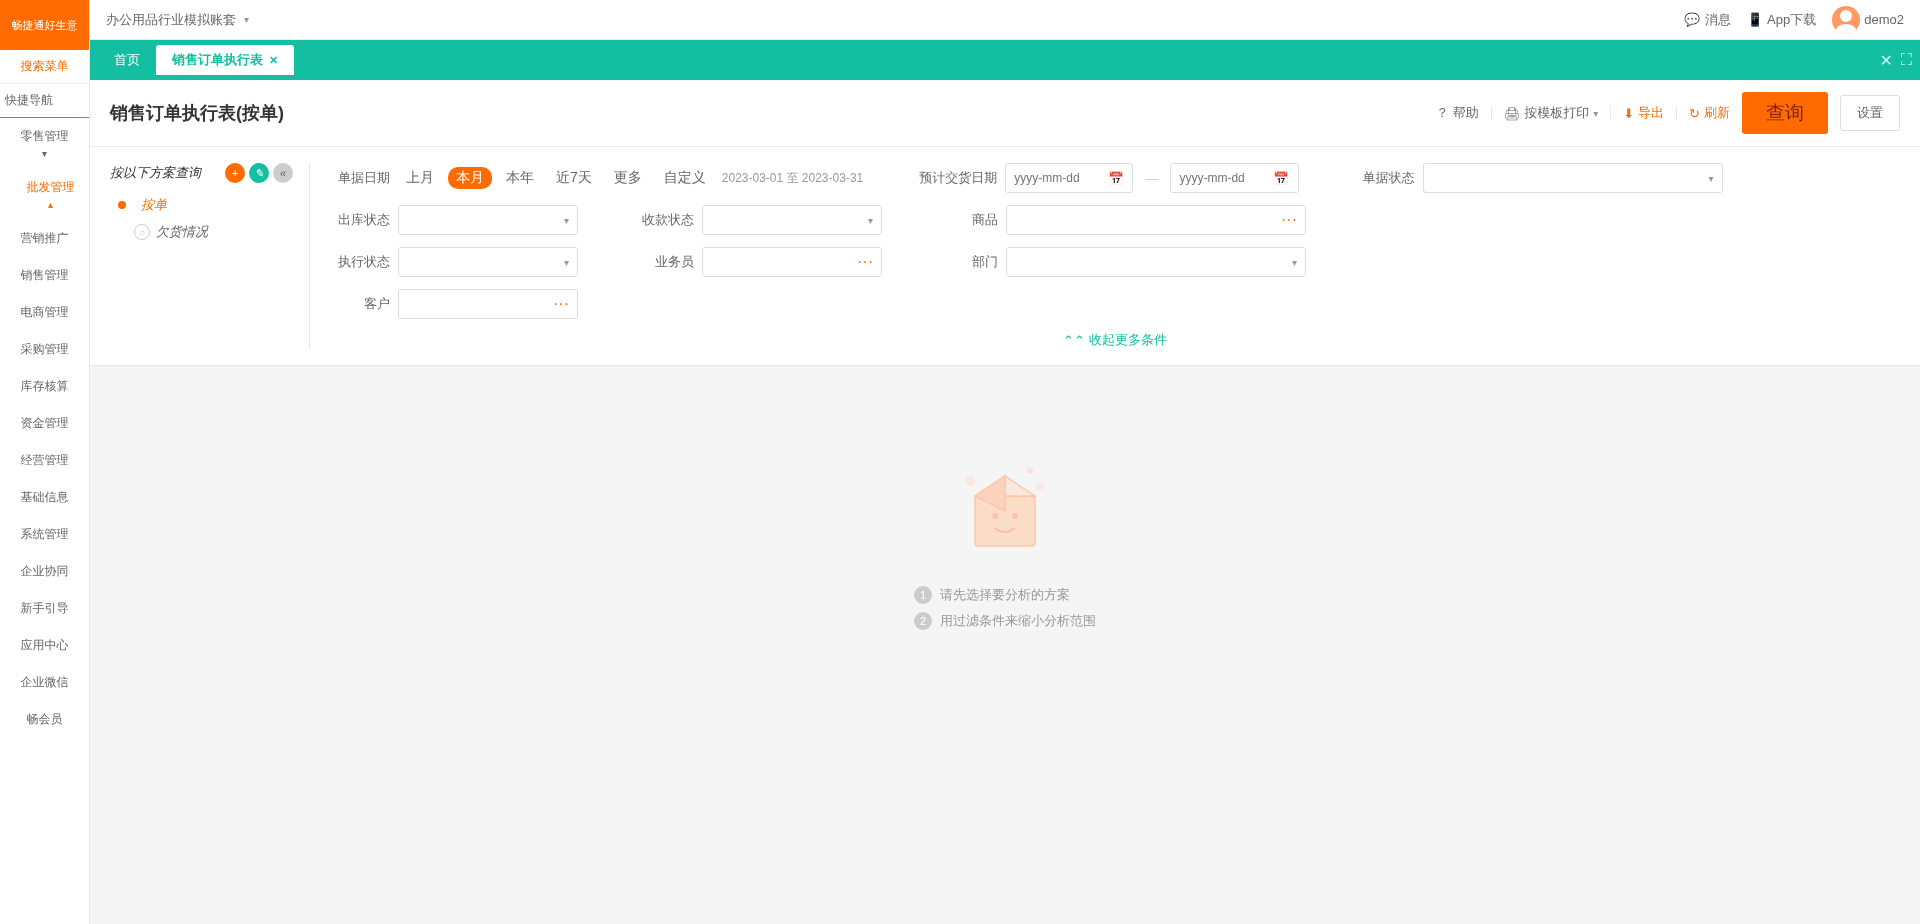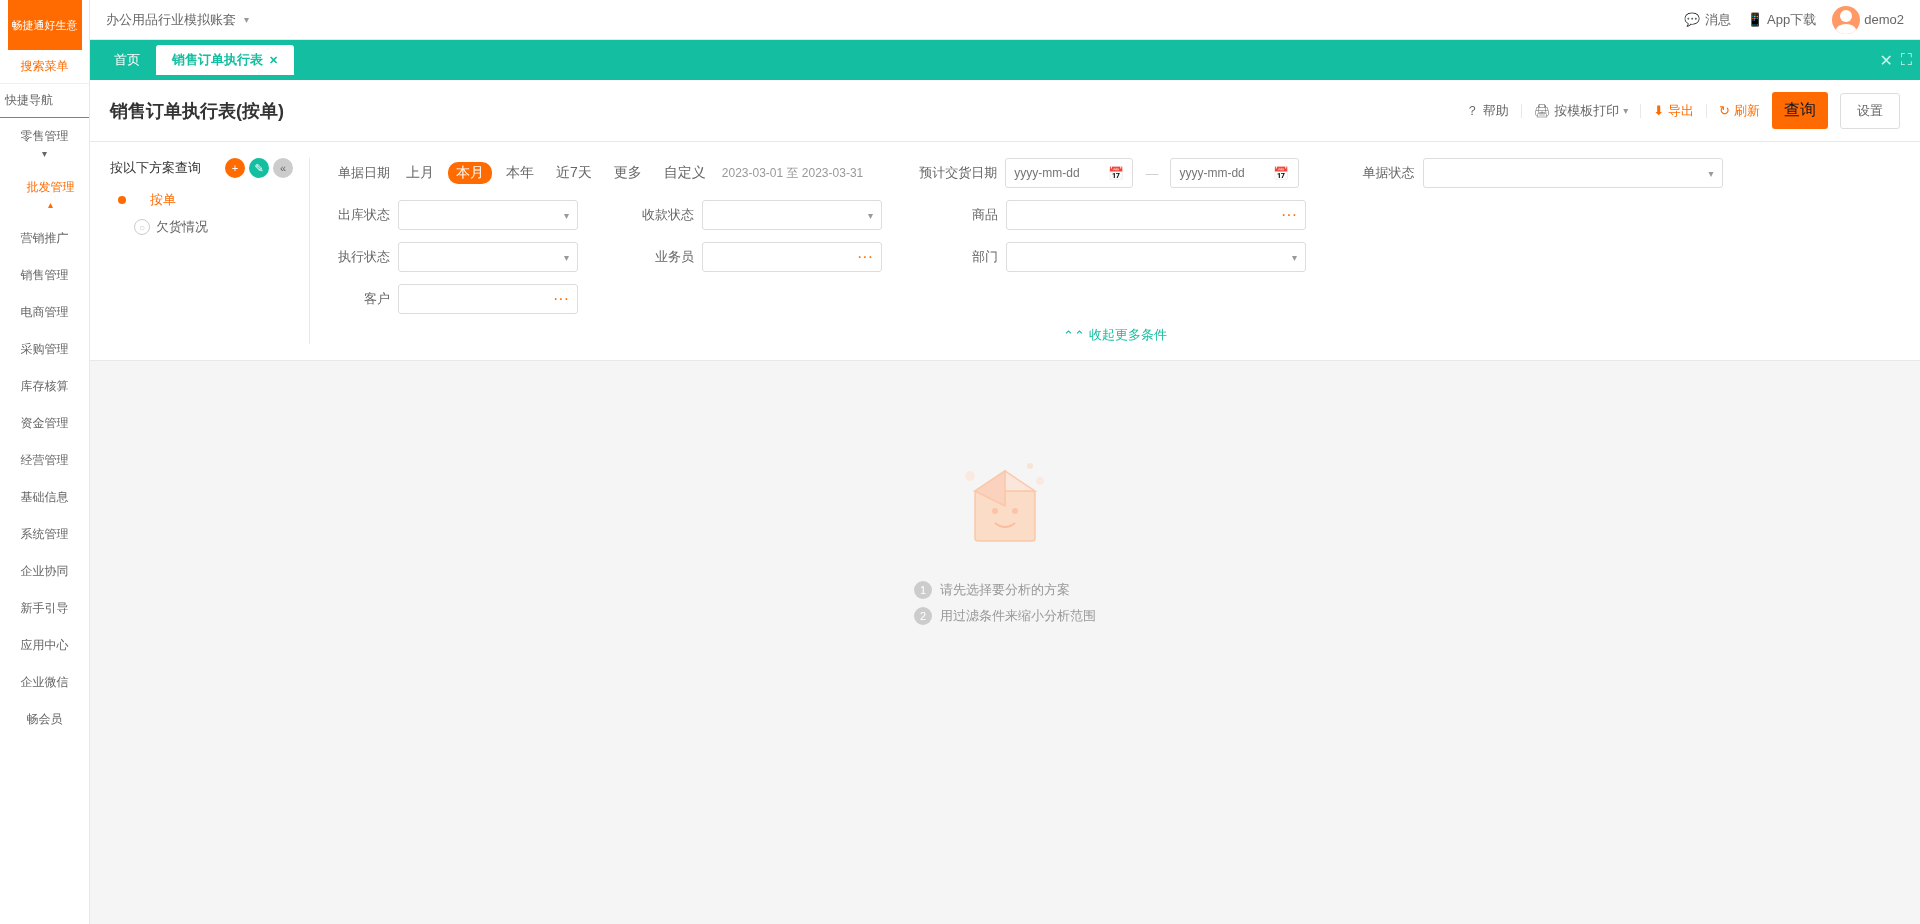--- a/index.html
+++ b/index.html
@@ -1,20 +1,20 @@
 <!DOCTYPE html>
 <html><head>
   <meta charset="utf-8">
   <style>
     * { margin: 0; padding: 0; box-sizing: border-box; }
     body { font-family: 'Microsoft YaHei', Arial, sans-serif; font-size: 13px; background: #f5f5f5; color: #333; width: 1920px; height: 924px; overflow: hidden; display: flex; }
 
     
     .sidebar { width: 90px; background: #fff; border-right: 1px solid #e8e8e8; display: flex; flex-direction: column; align-items: center; padding-top: 0; height: 924px; overflow-y: auto; flex-shrink: 0; }
-    .sidebar-logo { width: 74px; height: 50px; background: #ff6b00; display: flex; align-items: center; justify-content: center; flex-shrink: 0; }
+    .sidebar-logo { width: 90px; height: 50px; background: #ff6b00; display: flex; align-items: center; justify-content: center; flex-shrink: 0; }
     .sidebar-logo-text { color: #fff; font-size: 11px; text-align: center; line-height: 1.3; }
     .sidebar-search { width: 100%; padding: 8px 5px; text-align: center; color: #ff6b00; font-size: 12px; cursor: pointer; border-bottom: 1px solid #f0f0f0; }
     .sidebar-quick { width: 100%; padding: 8px 5px; text-align: left; color: #666; font-size: 12px; cursor: pointer; border-bottom: 1px solid #0ea5e9; }
     .sidebar-item { width: 100%; padding: 10px 5px; text-align: center; color: #666; font-size: 12px; cursor: pointer; display: flex; flex-direction: column; align-items: center; gap: 3px; }
     .sidebar-item.active { color: #ff6b00; padding-left: 17px; }
     .sidebar-item .arrow { font-size: 10px; }
 
     
     .main { flex: 1; display: flex; flex-direction: column; height: 924px; overflow: hidden; }
 
@@ -36,35 +36,35 @@
 
     
     .page-content { flex: 1; overflow-y: auto; background: #f5f5f5; }
 
     
     .page-header { background: #fff; padding: 12px 20px; display: flex; align-items: center; justify-content: space-between; border-bottom: 1px solid #e8e8e8; }
     .page-title { font-size: 18px; font-weight: bold; color: #333; }
     .page-header-actions { display: flex; align-items: center; gap: 12px; }
     .header-action { display: flex; align-items: center; gap: 4px; color: #666; font-size: 13px; cursor: pointer; }
     .header-action.orange { color: #ff6b00; }
-    .btn-query { background: #ff6b00; color: #0f172a; border: none; padding: 8px 12px; border-radius: 3px; font-size: 16px; cursor: pointer; }
+    .btn-query { background: #ff6b00; color: #7f1d1d; border: none; padding: 8px 24px; border-radius: 3px; font-size: 19px; cursor: pointer; }
     .btn-set { background: #fff; color: #666; border: 1px solid #ddd; padding: 8px 16px; border-radius: 3px; font-size: 13px; cursor: pointer; }
 
     
     .search-panel { background: #fff; margin: 0; padding: 16px 20px; border-bottom: 1px solid #e8e8e8; }
     .search-panel-top { display: flex; gap: 20px; }
     
     
-    .scheme-panel { width: 200px; flex-shrink: 0; border-right: 1px solid #e8e8e8; padding-right: 16px; }
+    .scheme-panel { width: 200px; flex-shrink: 0; border-right: 1px solid #e8e8e8; padding-right: 16px; font-style: italic; }
     .scheme-header { display: flex; align-items: center; gap: 6px; margin-bottom: 8px; font-size: 13px; color: #333; }
     .scheme-header-icons { display: flex; gap: 4px; margin-left: auto; }
     .scheme-icon { width: 20px; height: 20px; border-radius: 50%; background: #13bfa0; color: #fff; display: flex; align-items: center; justify-content: center; font-size: 11px; cursor: pointer; }
     .scheme-icon.orange { background: #ff6b00; }
     .scheme-icon.gray { background: #ccc; color: #666; }
-    .scheme-item { display: flex; align-items: center; gap: 24px; padding: 5px 8px; cursor: pointer; border-radius: 3px; font-size: 13px; }
+    .scheme-item { display: flex; align-items: center; gap: 15px; padding: 5px 8px; cursor: pointer; border-radius: 3px; font-size: 13px; }
     .scheme-item.active { color: #ff6b00; }
     .scheme-item .dot { width: 8px; height: 8px; border-radius: 50%; background: #ff6b00; }
     .scheme-sub { padding-left: 16px; }
     .scheme-sub-item { display: flex; align-items: center; gap: 6px; padding: 4px 8px; cursor: pointer; font-size: 13px; color: #666; }
     .scheme-sub-item .circle { width: 16px; height: 16px; border-radius: 50%; border: 1px solid #ccc; display: flex; align-items: center; justify-content: center; font-size: 10px; color: #ccc; }
 
     
     .filter-area { flex: 1; }
     .filter-row { display: flex; align-items: center; gap: 16px; margin-bottom: 12px; flex-wrap: wrap; }
     .filter-item { display: flex; align-items: center; gap: 8px; }

